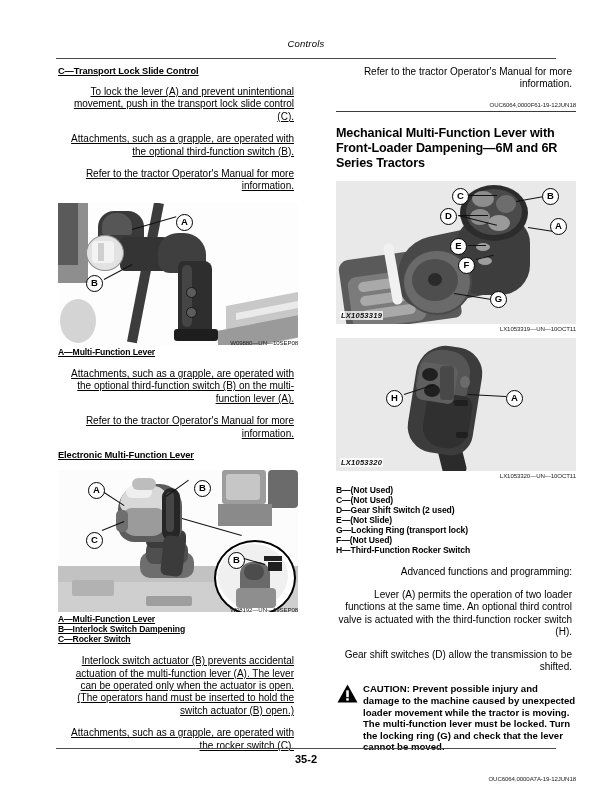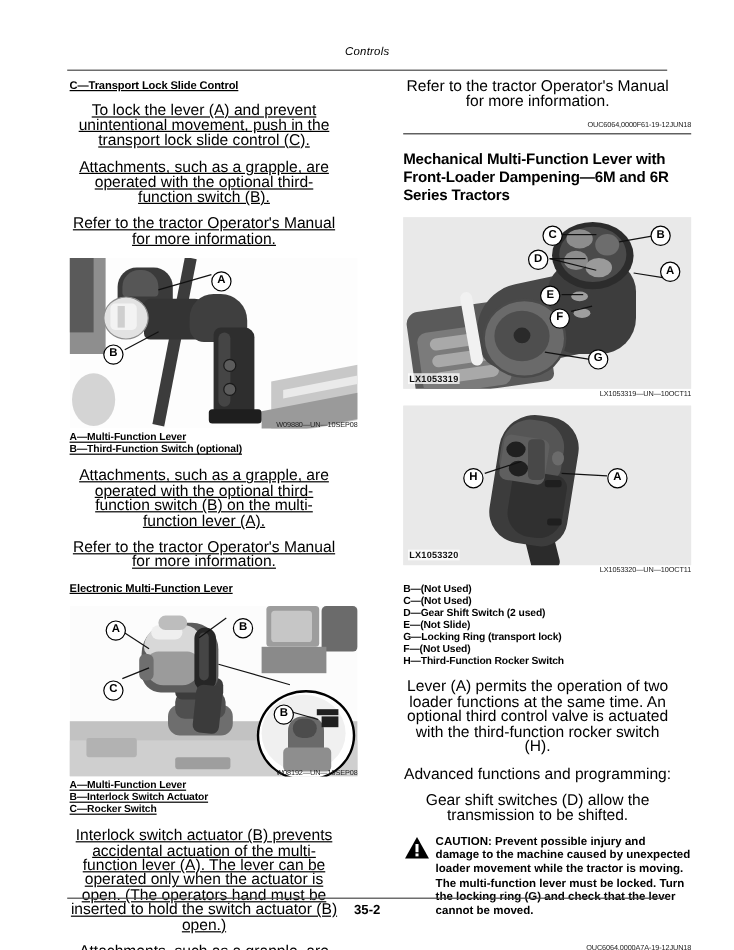--- a/index.html
+++ b/index.html
@@ -40,24 +40,24 @@
   .col {
     position: absolute;
     top: 66px;
     width: 240px;
   }
   .col-left  { left: 58px; text-decoration: underline; }
   .col-right { left: 336px; }
 
   
   p.body {
-    margin: 0 16px 10px 0;
-    font-size: 13px;
+    margin: 0 4px 10px 0;
+    font-size: 10px;
     line-height: 12.4px;
-    text-align: center;
+    text-align: right;
   }
   h3.sub {
     margin: 0 0 9px 0;
     font-size: 9.3px;
     font-weight: bold;
     line-height: 11px;
     letter-spacing: -0.1px;
   }
   h2.section {
     margin: 0 0 10px 0;
@@ -93,20 +93,21 @@
   }
   .fig-id {
     position: absolute;
     left: 4px; bottom: 4px;
     font-size: 7.6px;
     font-weight: bold;
     color: #111;
     background: rgba(255,255,255,0.75);
     padding: 0 1px;
     letter-spacing: .2px;
+    font-style: italic;
   }
 
   
   .callout {
     position: absolute;
     width: 15px; height: 15px;
     border: 1.4px solid #000;
     border-radius: 50%;
     background: #fff;
     font-size: 9.5px;
@@ -212,21 +213,20 @@
         <div class="lead" style="left:74px;top:26px;width:46px;transform:rotate(-16deg);"></div>
         <div class="callout" style="left:118px;top:11px;">A</div>
         <div class="lead" style="left:46px;top:76px;width:32px;transform:rotate(-28deg);"></div>
         <div class="callout" style="left:28px;top:72px;">B</div>
         <div class="fig-code" style="position:absolute;right:0;bottom:-1px;margin:0;">W09880—UN—10SEP08</div>
       </div>
     </div>
 
     <div class="legend">
       <div>A—Multi-Function Lever</div>
-      <div>B—Third-Function Switch (optional)</div>
     </div>
 
     <p class="body">Attachments, such as a grapple, are operated with the optional third-function switch (B) on the multi-function lever (A).</p>
     <p class="body">Refer to the tractor Operator's Manual for more information.</p>
 
     <h3 class="sub">Electronic Multi-Function Lever</h3>
 
     <div class="fig">
       <div class="fig-img" style="height:142px;background:#ffffff;">
         <div class="sh" style="left:0;top:0;width:240px;height:142px;background:#fcfcfc;"></div>
@@ -274,21 +274,21 @@
         <div class="lead" style="left:44px;top:60px;width:24px;transform:rotate(-22deg);"></div>
         <div class="callout" style="left:28px;top:62px;">C</div>
         <div class="lead" style="left:186px;top:88px;width:22px;transform:rotate(16deg);"></div>
         <div class="callout" style="left:170px;top:82px;">B</div>
         <div class="fig-code" style="position:absolute;right:0;bottom:-1px;margin:0;">W08192—UN—19SEP08</div>
       </div>
     </div>
 
     <div class="legend">
       <div>A—Multi-Function Lever</div>
-      <div>B—Interlock Switch Actuator</div>
+      <div>B—Interlock Switch Dampening</div>
       <div>C—Rocker Switch</div>
     </div>
 
     <p class="body">Interlock switch actuator (B) prevents accidental actuation of the multi-function lever (A). The lever can be operated only when the actuator is open. (The operators hand must be inserted to hold the switch actuator (B) open.)</p>
     <p class="body">Attachments, such as a grapple, are operated with the rocker switch (C).</p>
   </div>
 
   <div class="col col-right">
 
     <p class="body">Refer to the tractor Operator's Manual for more information.</p>
@@ -378,22 +378,22 @@
     <div class="legend">
       <div>B—(Not Used)</div>
       <div>C—(Not Used)</div>
       <div>D—Gear Shift Switch (2 used)</div>
       <div>E—(Not Slide)</div>
       <div>G—Locking Ring (transport lock)</div>
       <div>F—(Not Used)</div>
       <div>H—Third-Function Rocker Switch</div>
     </div>
 
+    <p class="body">Advanced functions and programming:</p>
     <p class="body">Lever (A) permits the operation of two loader functions at the same time. An optional third control valve is actuated with the third-function rocker switch (H).</p>
-    <p class="body">Advanced functions and programming:</p>
     <p class="body">Gear shift switches (D) allow the transmission to be shifted.</p>
 
     <div class="caution">
       <svg class="tri" viewBox="0 0 40 36">
         <polygon points="20,1 39,35 1,35" fill="#000"></polygon>
         <rect x="17.6" y="12" width="4.8" height="13" fill="#fff"></rect>
         <rect x="17.6" y="27" width="4.8" height="4.6" fill="#fff"></rect>
       </svg>
       <span>CAUTION: Prevent possible injury and damage to the machine caused by unexpected loader movement while the tractor is moving. The multi-function lever must be locked. Turn the locking ring (G) and check that the lever cannot be moved.</span>
     </div>

